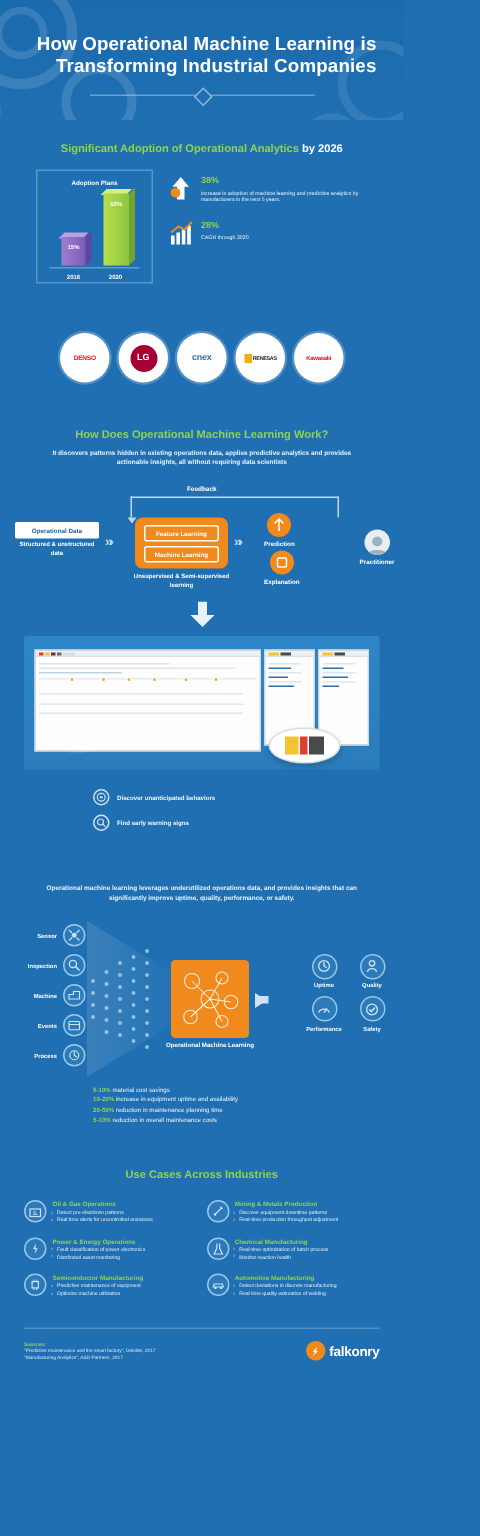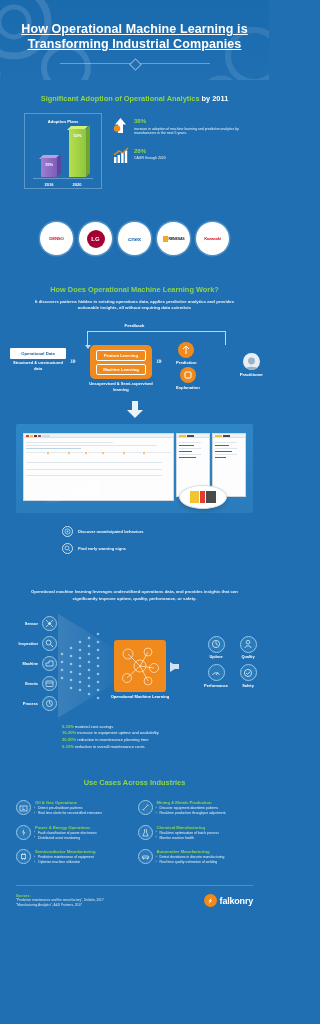--- a/index.html
+++ b/index.html
@@ -17,23 +17,23 @@
   .hero {
     position:relative;
     background:linear-gradient(180deg,#1a6aae 0%,#1f6fb2 100%);
     padding:22px 18px 16px 18px;
     overflow:hidden;
   }
   .hero-cogs { position:absolute; left:-26px; top:-18px; opacity:.13; }
   .hero-cogs2 { position:absolute; right:-20px; top:26px; opacity:.10; }
   h1.title {
     position:relative; z-index:2;
-    text-align:center;
+    text-align:right;
     font-size:12.5px; line-height:15px;
-    font-weight:bold; letter-spacing:.1px;text-decoration:underline;
+    font-weight:bold; letter-spacing:.1px;
   }
   .hero-rule {
     position:relative; z-index:2;
     margin:11px auto 0; width:150px; height:1px;
     background:rgba(255,255,255,.35);
   }
   .hero-rule:after{
     content:""; position:absolute; left:50%; top:-3px; margin-left:-3.5px;
     width:7px;height:7px;border:1px solid rgba(255,255,255,.5);
     transform:rotate(45deg); background:#1f6fb2;
@@ -287,21 +287,21 @@
     <h1 class="title">
       <span>How Operational Machine Learning is</span><br>
       <span>Transforming Industrial Companies</span>
     </h1>
     <div class="hero-rule"></div>
   </div>
 
   <div class="adopt">
     <div class="sec-head">
       <span>Significant Adoption of Operational Analytics</span>
-      <span class="w">by 2011</span>
+      <span class="w">by 2026</span>
     </div>
 
     <div class="adopt-row">
 
       <div class="chart-box">
         <div class="chart-title">Adoption Plans</div>
         <div class="bars">
           <div class="bar bar1">
             <div class="top"></div>
             <div class="side"></div>

